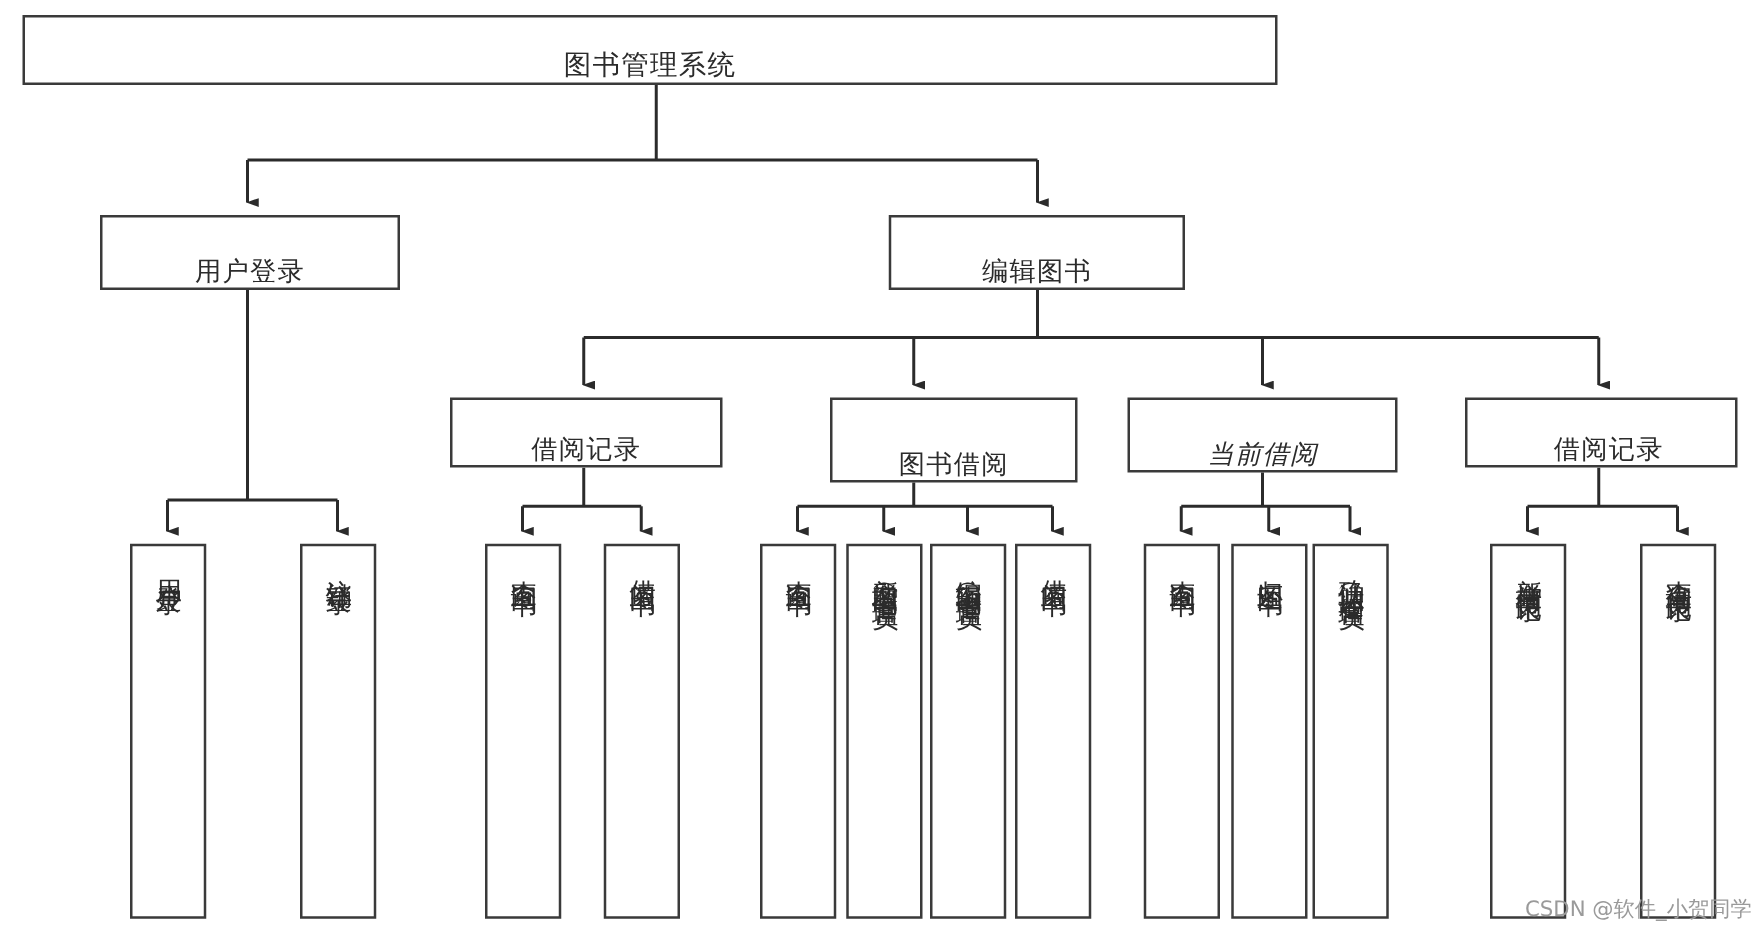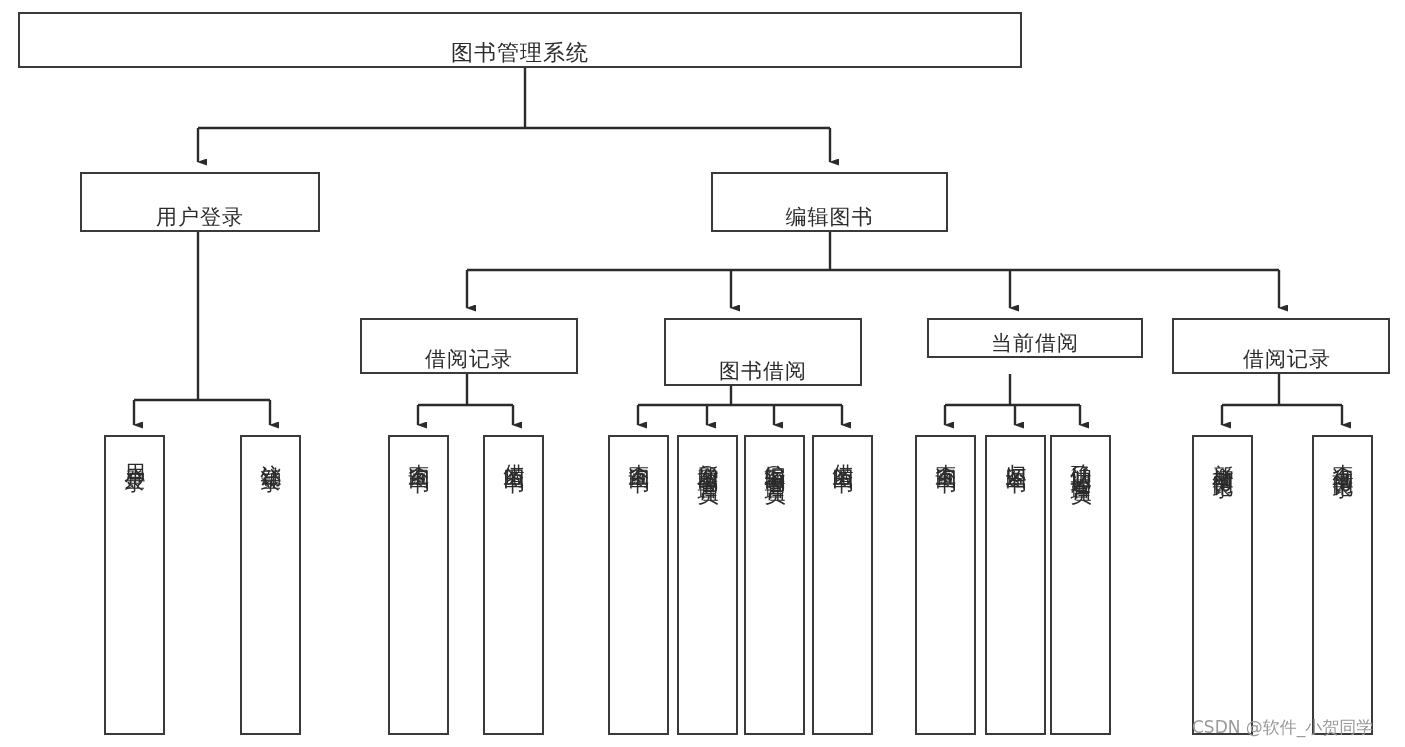--- a/index.html
+++ b/index.html
@@ -57,20 +57,21 @@
     line-height: 1;
     white-space: nowrap;
     display: block;
   }
   .watermark {
     position: absolute;
     font-size: 17px;
     color: #9a9a9a;
     white-space: nowrap;
     letter-spacing: 0px;
+    margin-left: 28px;
   }
 </style>
 </head>
 <body>
 
 <div id="canvas">
 
   <svg class="edges" viewBox="0 0 1405 747" xmlns="http://www.w3.org/2000/svg">
     <defs>
       <marker id="arrowhead" markerWidth="8" markerHeight="10" refX="3.5" refY="9" orient="auto" markerUnits="userSpaceOnUse">
@@ -132,21 +133,21 @@
   <div class="node horiz" style="left:711px; top:172px; width:237px; height:60px;">
     <span>编辑图书</span>
   </div>
 
   <div class="node horiz" style="left:360px; top:318px; width:218px; height:56px;">
     <span>借阅记录</span>
   </div>
   <div class="node horiz" style="left:632px; top:318px; width:198px; height:68px;margin-left:32px;">
     <span>图书借阅</span>
   </div>
-  <div class="node horiz" style="left:927px; top:318px; width:216px; height:40px;">
+  <div class="node horiz" style="left:902px; top:318px; width:216px; height:60px;font-style:italic;">
     <span>当前借阅</span>
   </div>
   <div class="node horiz" style="left:1172px; top:318px; width:218px; height:56px;padding-left:12px;">
     <span>借阅记录</span>
   </div>
 
   <div class="node leaf" style="left:104px; top:435px; width:61px; height:300px;">
     <span class="vtext">用户登录</span>
   </div>
   <div class="node leaf" style="left:240px; top:435px; width:61px; height:300px;">

